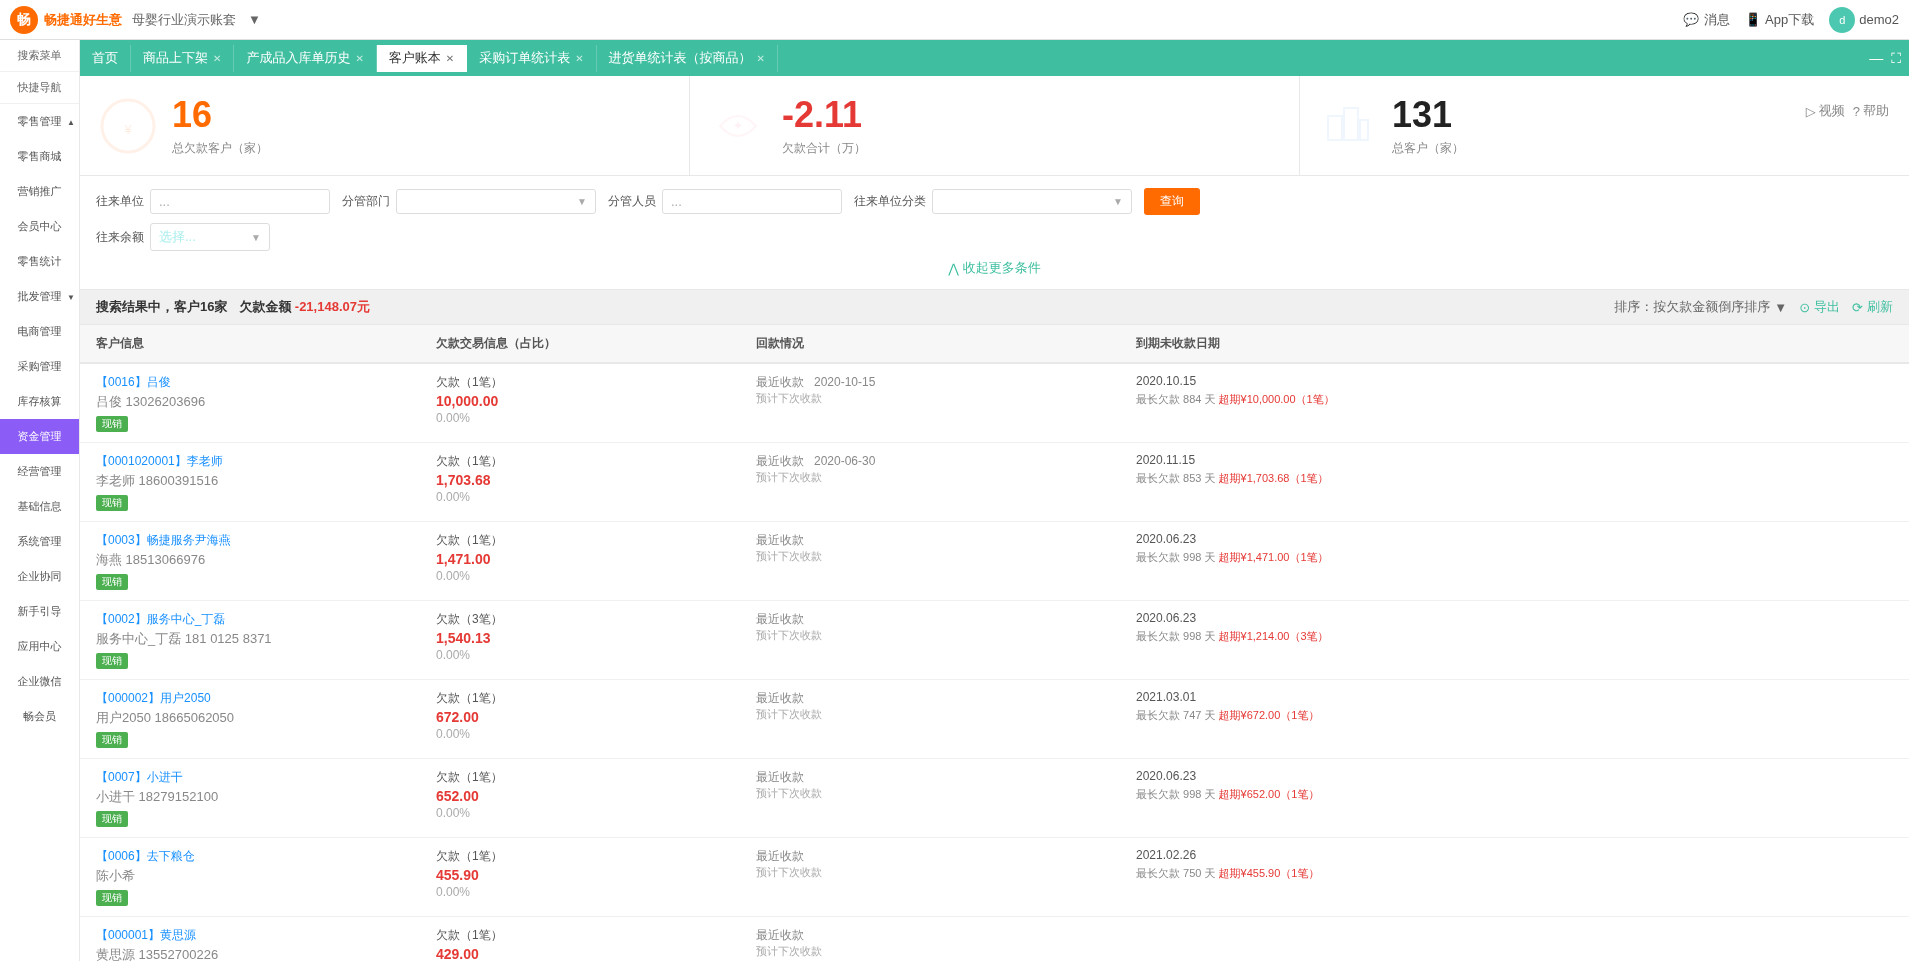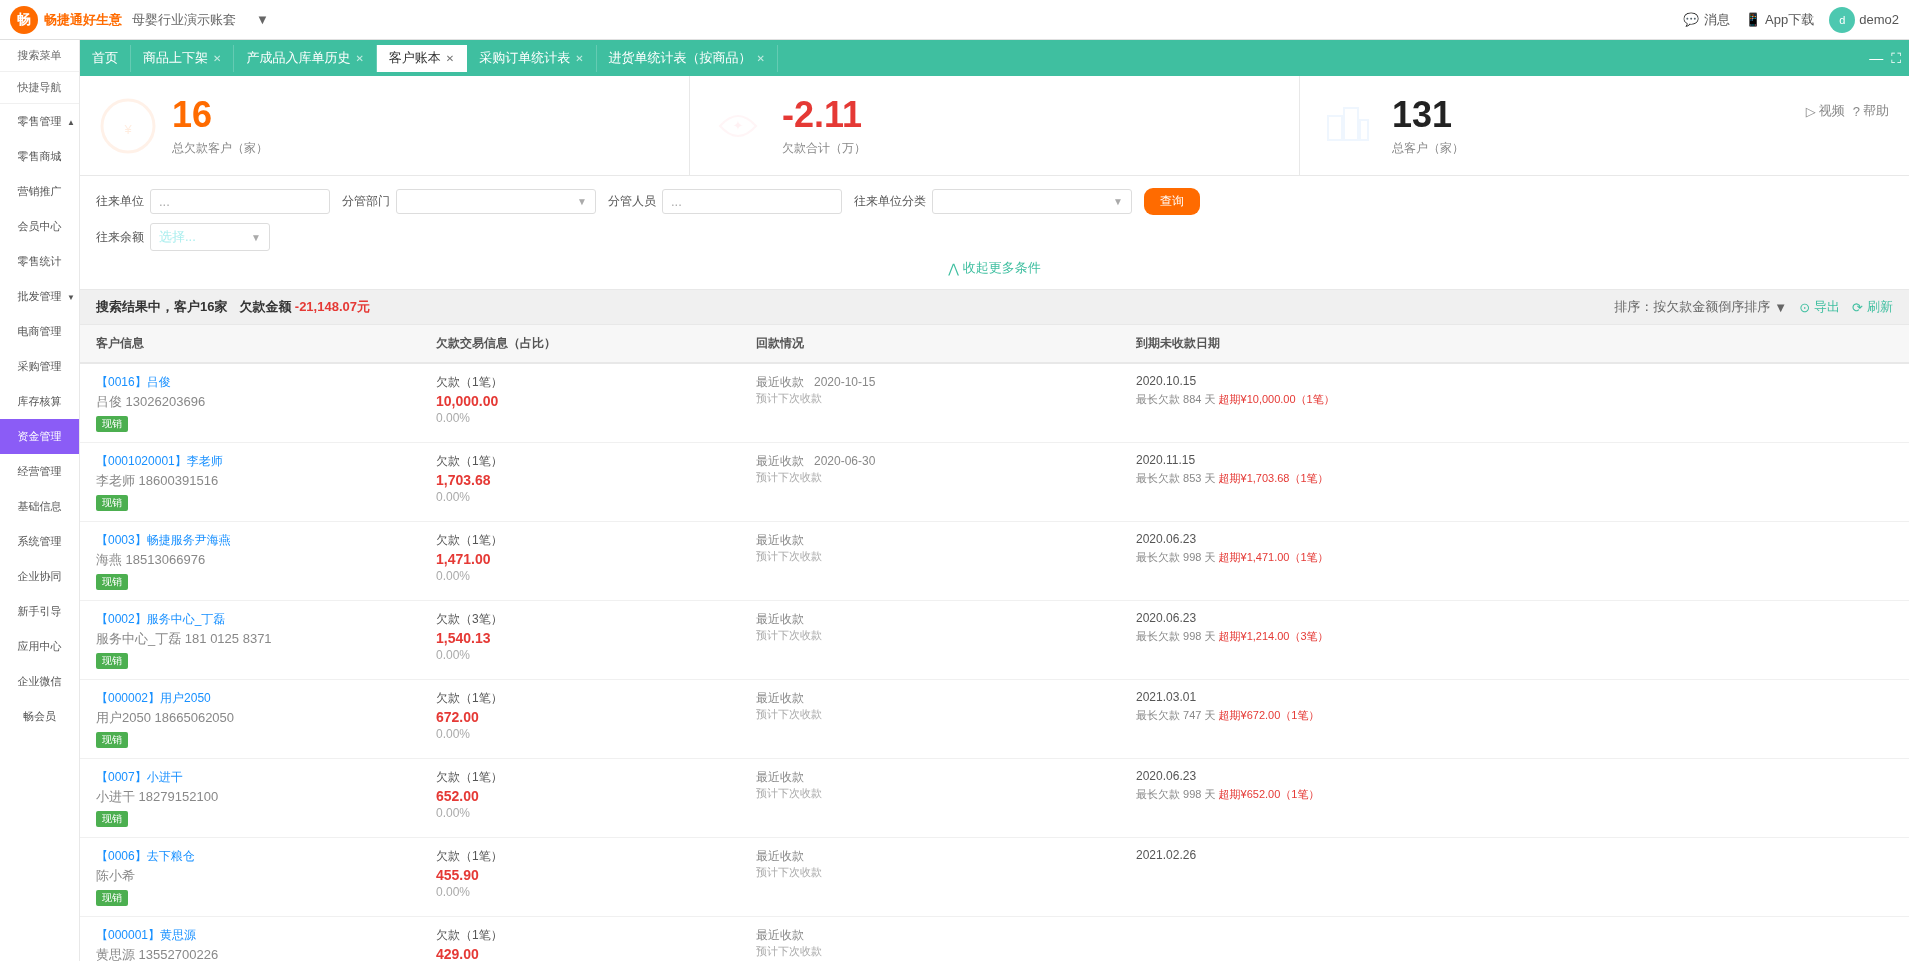--- a/index.html
+++ b/index.html
@@ -7,21 +7,21 @@
 
     
     .app { display: flex; flex-direction: column; height: 961px; width: 1909px; }
     
     
     .topbar { display: flex; align-items: center; height: 40px; background: #fff; border-bottom: 1px solid #e0e0e0; padding: 0 10px; justify-content: space-between; }
     .topbar-left { display: flex; align-items: center; gap: 10px; }
     .logo-area { display: flex; align-items: center; gap: 6px; }
     .logo-icon { width: 28px; height: 28px; background: #ff6b00; border-radius: 50%; display: flex; align-items: center; justify-content: center; color: #fff; font-size: 14px; font-weight: bold; }
     .logo-text { color: #ff6b00; font-size: 13px; font-weight: bold; }
-    .store-selector { display: flex; align-items: center; gap: 20px; color: #666; font-size: 12px; cursor: pointer; }
+    .store-selector { display: flex; align-items: center; gap: 12px; color: #666; font-size: 12px; cursor: pointer; }
     .topbar-right { display: flex; align-items: center; gap: 15px; color: #555; font-size: 12px; }
     .topbar-right-item { display: flex; align-items: center; gap: 4px; cursor: pointer; }
     .avatar { width: 26px; height: 26px; background: #4dc8b0; border-radius: 50%; display: flex; align-items: center; justify-content: center; color: #fff; font-size: 11px; }
 
     
     .main-layout { display: flex; flex: 1; overflow: hidden; }
 
     
     .sidebar { width: 80px; background: #fff; border-right: 1px solid #e8e8e8; display: flex; flex-direction: column; overflow-y: auto; }
     .sidebar-search { padding: 8px 0; text-align: center; color: #666; font-size: 11px; cursor: pointer; border-bottom: 1px solid #f0f0f0; }
@@ -63,21 +63,21 @@
     .stat-action { color: #888; font-size: 11px; cursor: pointer; display: flex; align-items: center; gap: 3px; }
 
     
     .filter-area { background: #fff; padding: 12px 16px; border-bottom: 1px solid #e8e8e8; }
     .filter-row { display: flex; align-items: center; gap: 12px; margin-bottom: 8px; flex-wrap: wrap; }
     .filter-item { display: flex; align-items: center; gap: 6px; }
     .filter-label { color: #555; font-size: 12px; white-space: nowrap; }
     .filter-input { border: 1px solid #ddd; border-radius: 3px; padding: 4px 8px; font-size: 12px; width: 180px; color: #333; display: flex; align-items: center; justify-content: space-between; cursor: pointer; position: relative; }
     .filter-select { border: 1px solid #ddd; border-radius: 3px; padding: 4px 8px; font-size: 12px; width: 180px; color: #333; display: flex; align-items: center; justify-content: space-between; cursor: pointer; }
     .filter-select .arrow { color: #aaa; font-size: 10px; }
-    .search-btn { background: #ff6b00; color: #fff; border: none; border-radius: 9px; padding: 5px 16px; font-size: 12px; cursor: pointer; }
+    .search-btn { background: #ff6b00; color: #fff; border: none; border-radius: 3px; padding: 5px 16px; font-size: 12px; cursor: pointer; }
     .collapse-btn { color: #3fbfa0; font-size: 12px; cursor: pointer; display: flex; align-items: center; justify-content: center; gap: 4px; }
     .filter-row2 { display: flex; align-items: center; gap: 12px; }
 
     
     .results-bar { display: flex; align-items: center; justify-content: space-between; padding: 8px 16px; background: #f0f0f0; border-bottom: 1px solid #e8e8e8; }
     .results-info { color: #555; font-size: 12px; }
     .results-info span { color: #333; font-weight: bold; }
     .results-actions { display: flex; align-items: center; gap: 12px; color: #666; font-size: 12px; }
     .sort-btn { display: flex; align-items: center; gap: 4px; cursor: pointer; }
     .export-btn { display: flex; align-items: center; gap: 4px; cursor: pointer; color: #3fbfa0; }
@@ -460,20 +460,21 @@
               <div class="debt-count">欠款（1笔）</div>
               <div class="debt-amount">455.90</div>
               <div class="debt-percent">0.00%</div>
             </div>
             <div>
               <div class="collection-date">最近收款</div>
               <div class="collection-next">预计下次收款</div>
             </div>
             <div>
               <div class="overdue-date">2021.02.26</div>
+              <div class="overdue-info">最长欠款 750 天 <span class="overdue-link">超期¥455.90（1笔）</span></div>
             </div>
           </div>
 
           <div class="table-row">
             <div>
               <div class="customer-name">【000001】黄思源</div>
               <div class="customer-phone">黄思源 13552700226</div>
               <span class="status-badge">现销</span>
             </div>
             <div>

